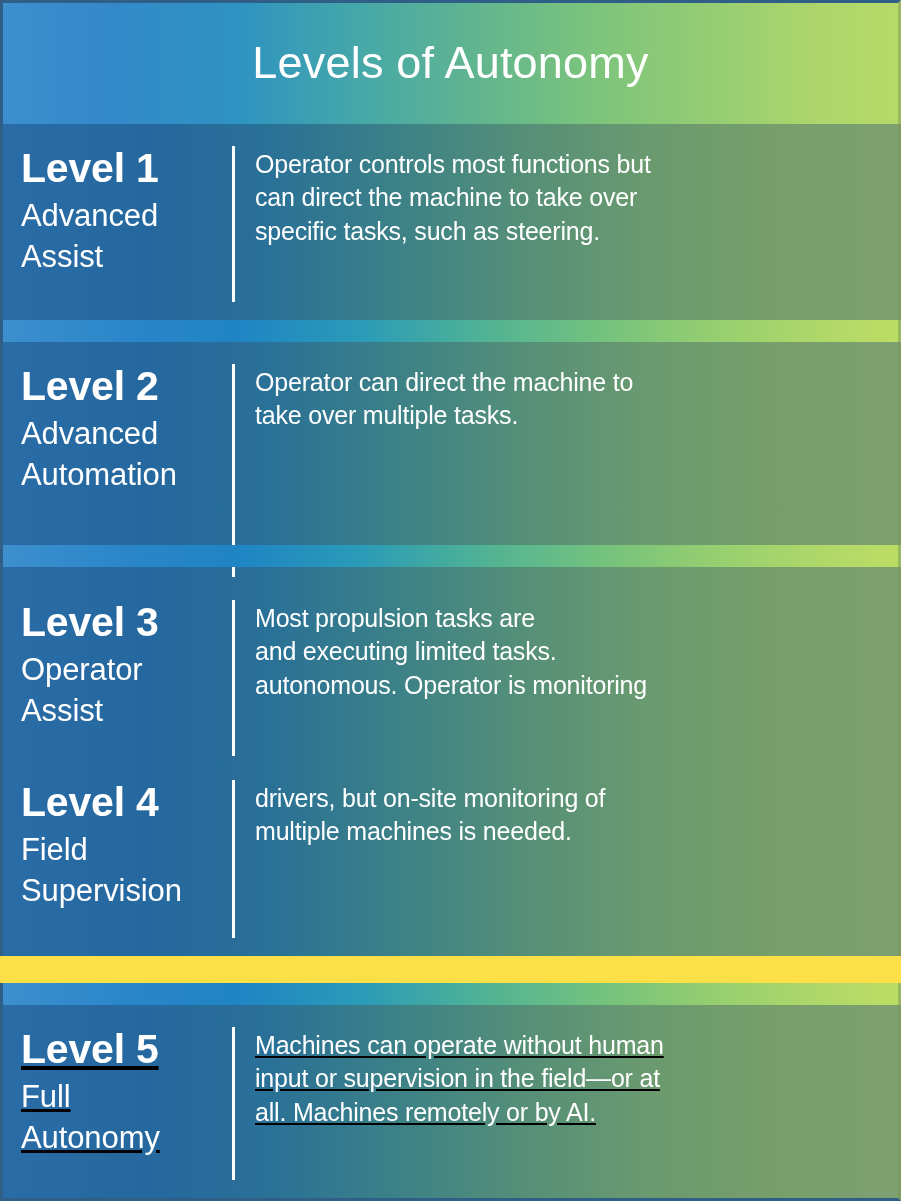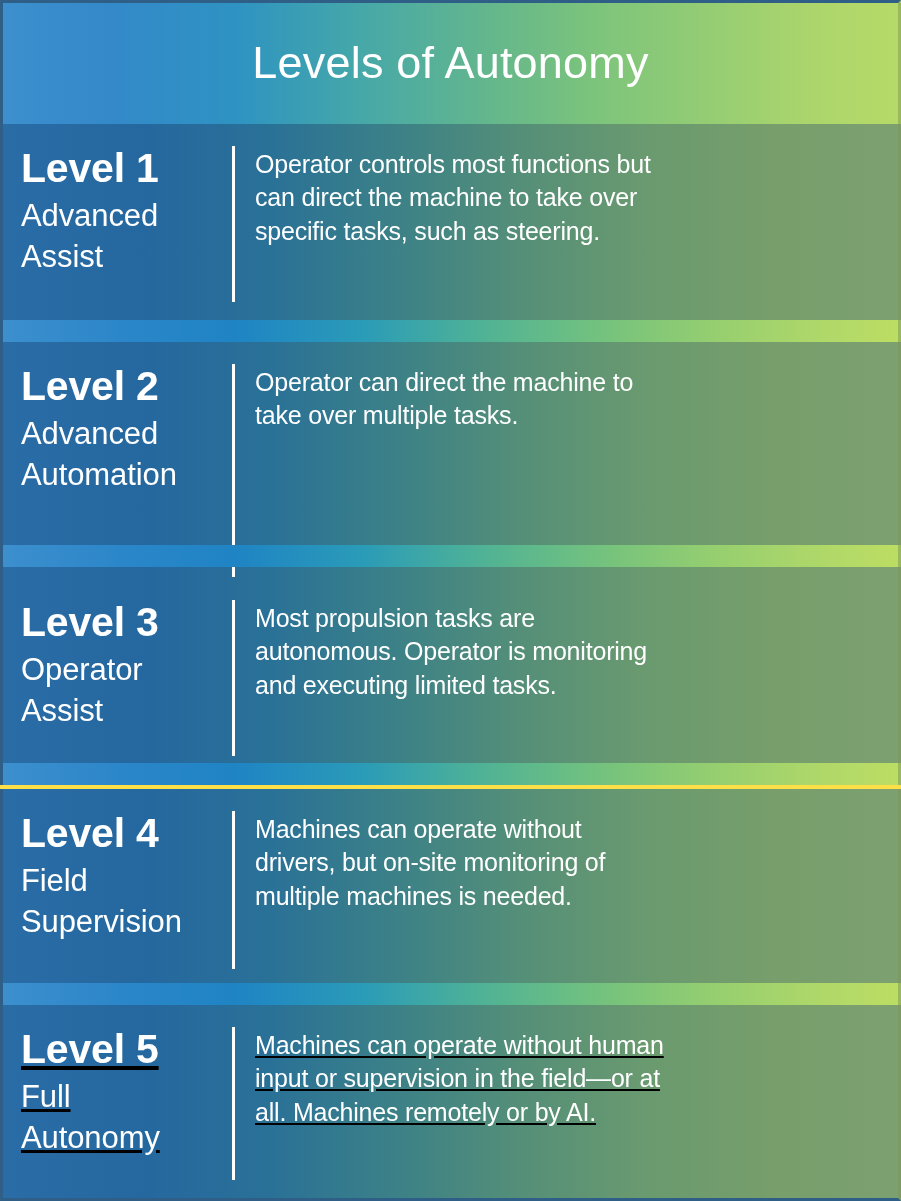--- a/index.html
+++ b/index.html
@@ -153,21 +153,21 @@
     box-sizing: border-box;
   }
 
   
   #band-1 { top: 124px;  height: 196px; }
   #strip-1 { top: 320px; }
   #band-2 { top: 342px;  height: 253px; }
   #strip-2 { top: 545px; }
   #band-3 { top: 578px;  height: 196px; }
   #strip-3 { top: 763px; }
-  #band-4 { top: 789px;  height: 198px; }
+  #band-4 { top: 758px;  height: 198px; }
   #strip-4 { top: 983px; }
   #band-5 { top: 1005px; height: 196px; }
 </style>
 </head>
 <body>
 
 <div class="infographic">
 
   <div class="header">
     <div class="header-title">Levels of Autonomy</div>
@@ -217,40 +217,39 @@
       <div class="level-title">Level 3</div>
       <div class="level-subtitle">
         <span>Operator</span>
         <span>Assist</span>
       </div>
     </div>
     <div class="band-divider"></div>
     <div class="band-right">
       <div class="level-desc">
         <span>Most propulsion tasks are</span>
+        <span>and executing limited tasks.</span>
         <span>autonomous. Operator is monitoring</span>
-        <span>and executing limited tasks.</span>
       </div>
     </div>
   </div>
 
   <div class="strip" id="strip-3"></div>
 
   <div class="band" id="band-4">
     <div class="band-left">
       <div class="level-title">Level 4</div>
       <div class="level-subtitle">
         <span>Field</span>
         <span>Supervision</span>
       </div>
     </div>
     <div class="band-divider"></div>
     <div class="band-right">
       <div class="level-desc">
-        <span>Machines can operate without</span>
         <span>drivers, but on-site monitoring of</span>
         <span>multiple machines is needed.</span>
       </div>
     </div>
   </div>
 
   <div class="strip" id="strip-4"></div>
 
   <div class="band" id="band-5">
     <div class="band-left">

